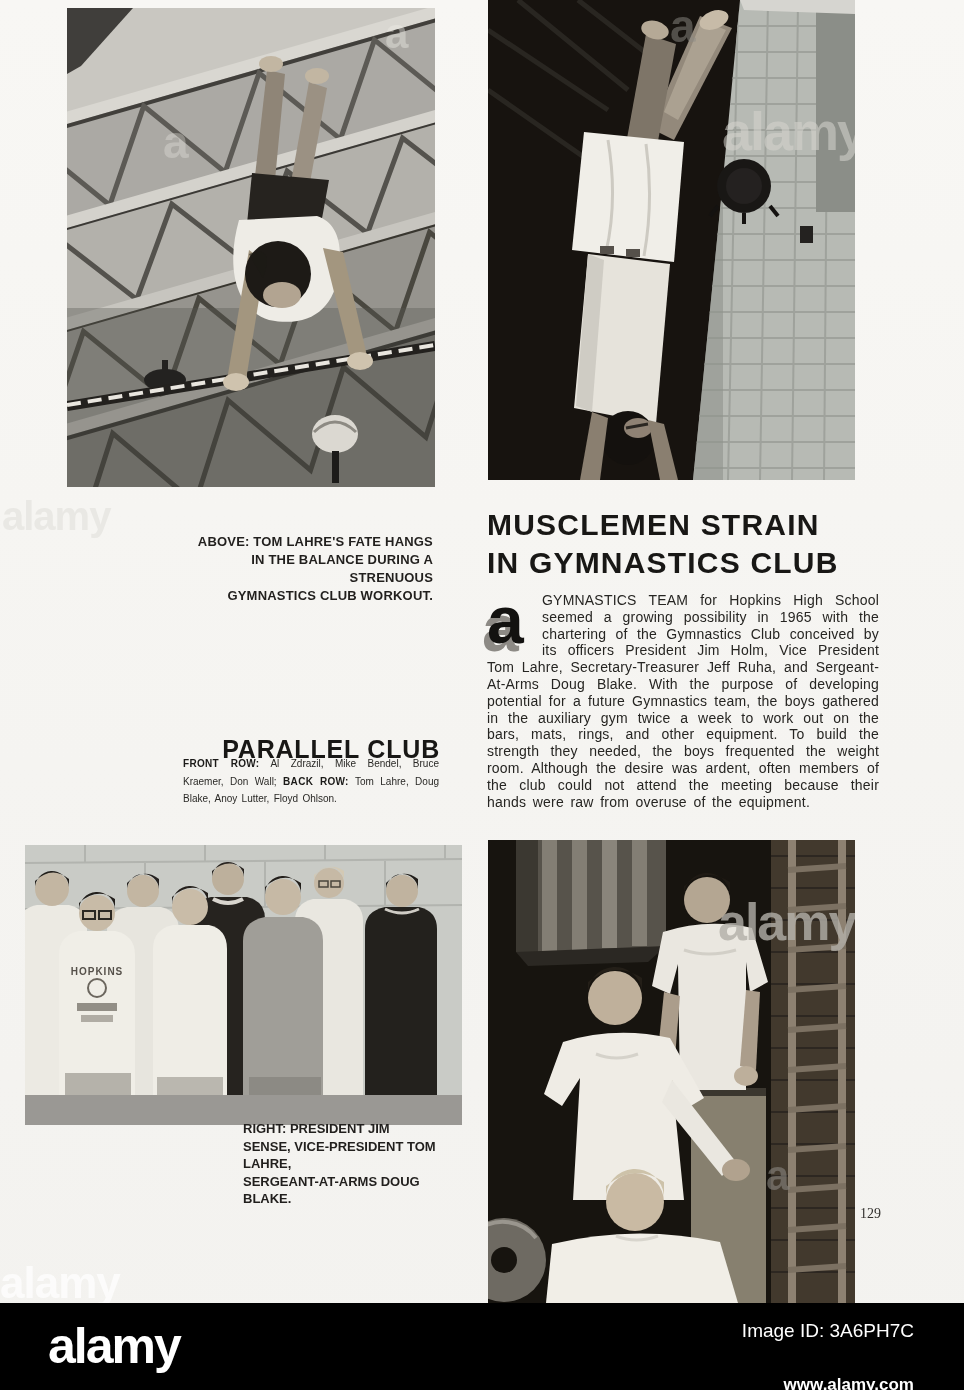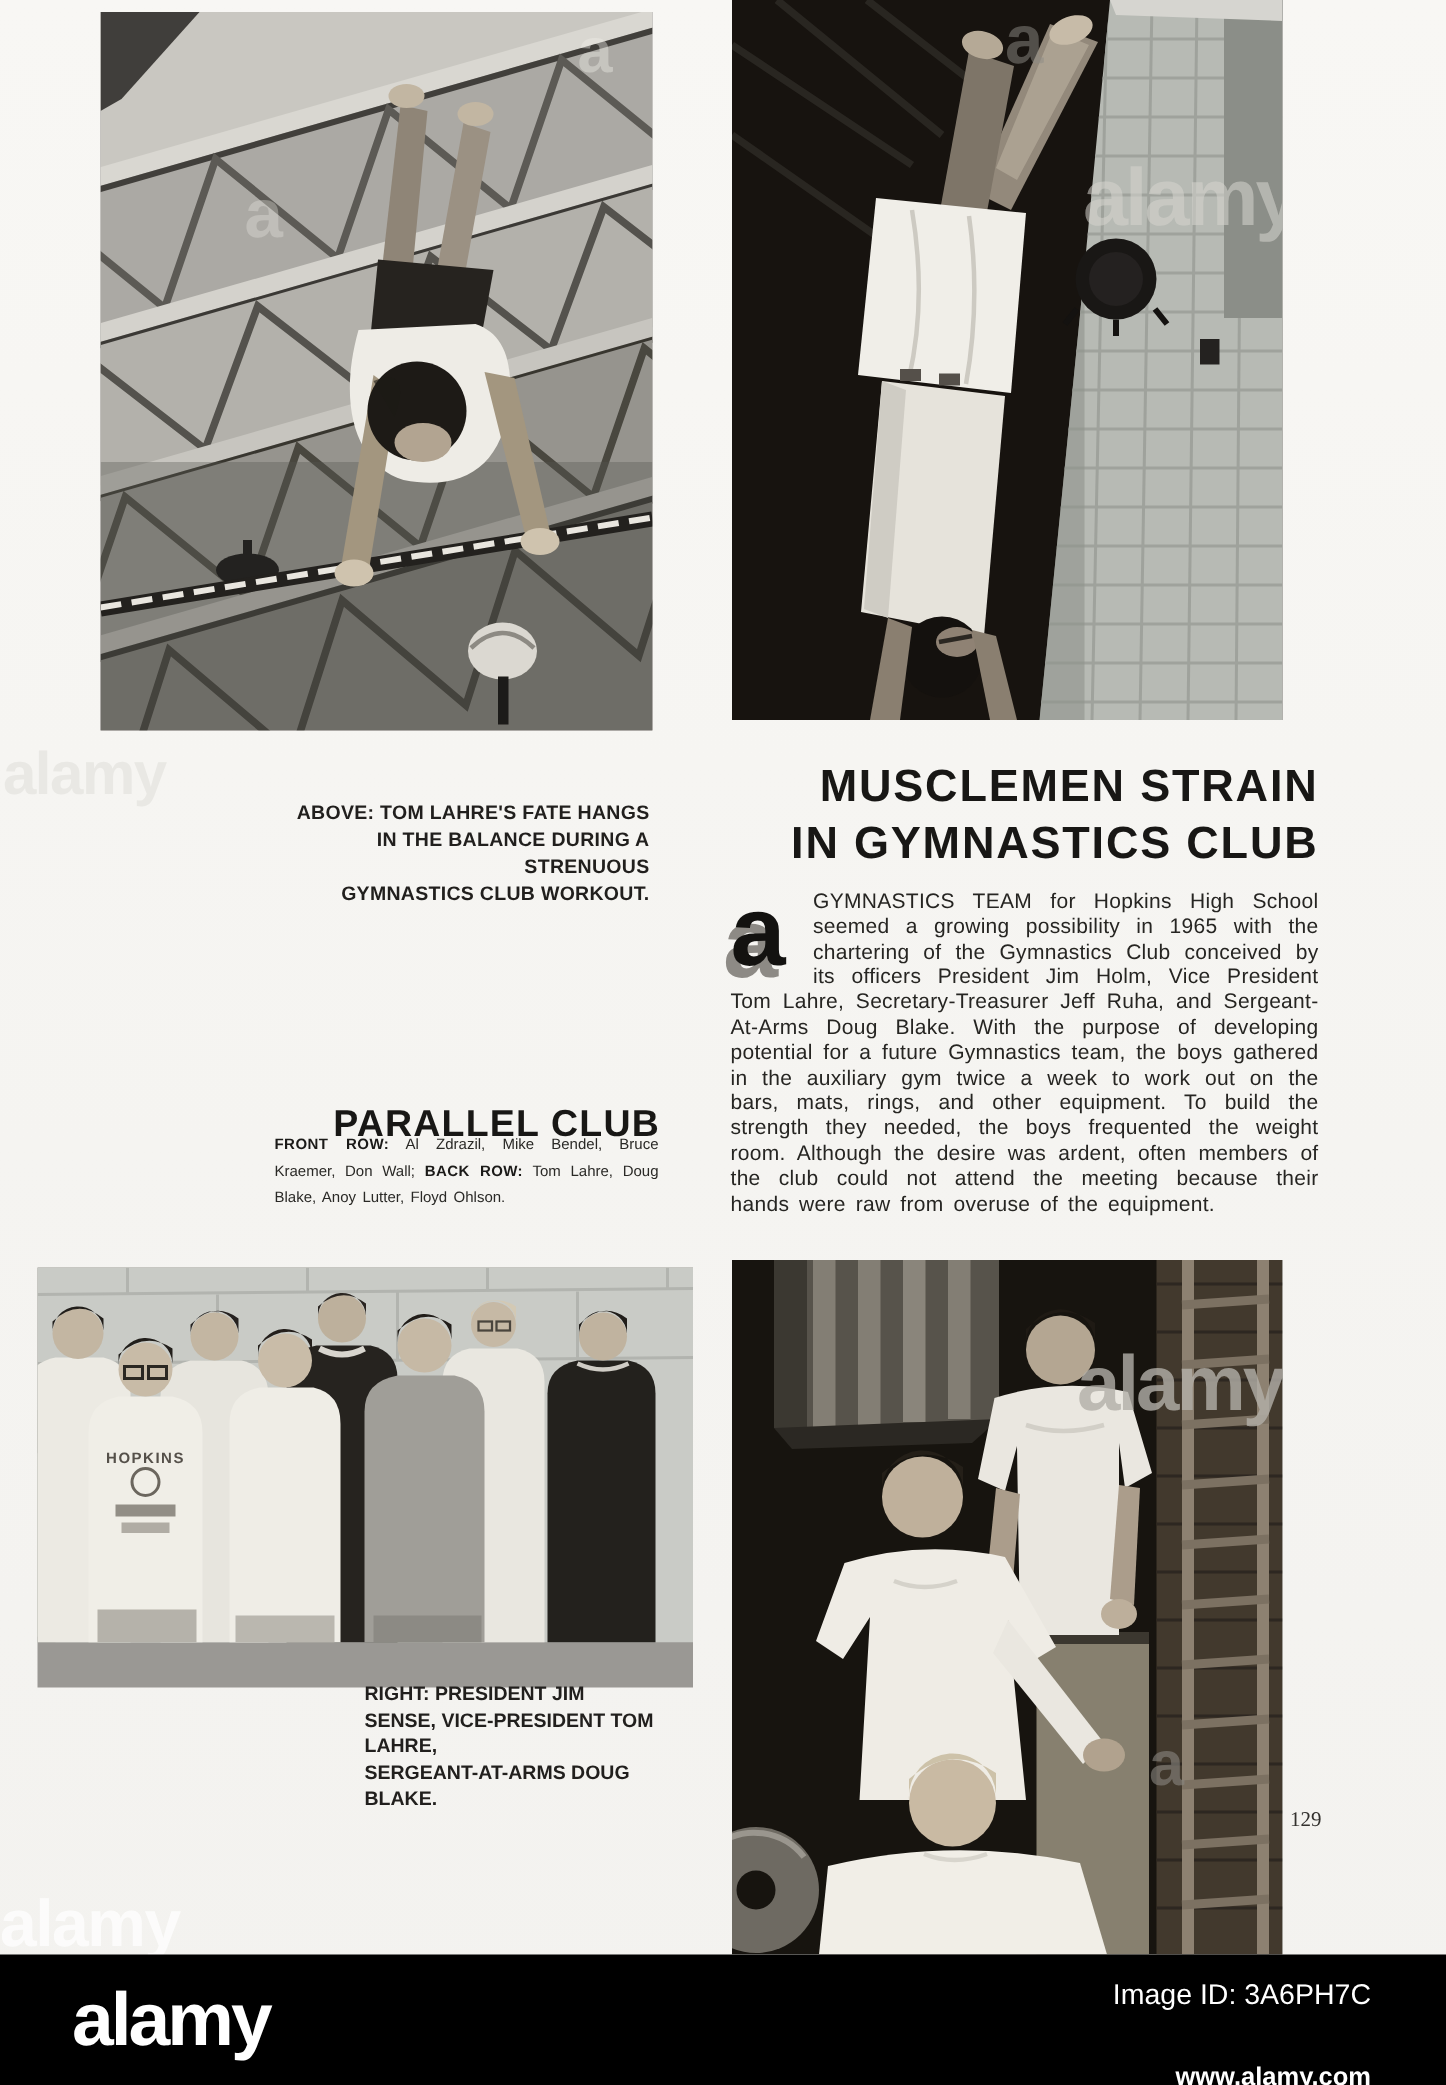--- a/index.html
+++ b/index.html
@@ -13,21 +13,21 @@
   .photo{position:absolute;overflow:hidden;background:#9a9894;}
   .photo svg{display:block;}
 
   .cap{
     position:absolute;font-weight:bold;font-size:13px;line-height:18px;
     letter-spacing:.2px;color:#211f1d;margin-top:29px;
   }
   .cap.right-align{text-align:right;}
 
   .headline{
-    position:absolute;left:487px;top:506px;width:392px;text-align:right;
+    position:absolute;left:487px;top:506px;width:392px;text-align:left;
     font-weight:bold;font-size:30px;line-height:38px;letter-spacing:1.2px;color:#181715;
   }
   .article{
     position:absolute;left:487px;top:592px;width:392px;margin:0;
     font-size:14px;line-height:16.8px;letter-spacing:.2px;word-spacing:2.5px;
     text-align:justify;color:#262522;
   }
   .dropcap{position:relative;float:left;width:46px;height:49px;margin:3px 9px 0 0;}
   .dropcap span{position:absolute;left:0;top:0;font-weight:bold;font-size:66px;line-height:.78;}
   .dropcap .ghost{color:#8d8a85;left:-5px;top:8px;}

